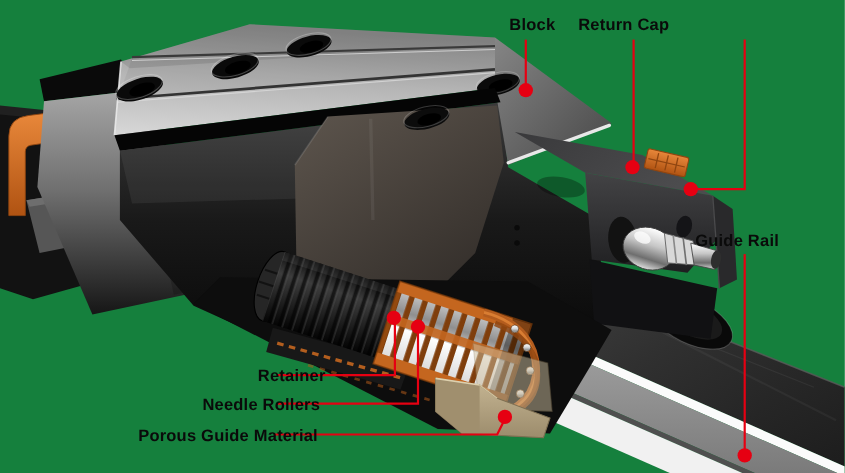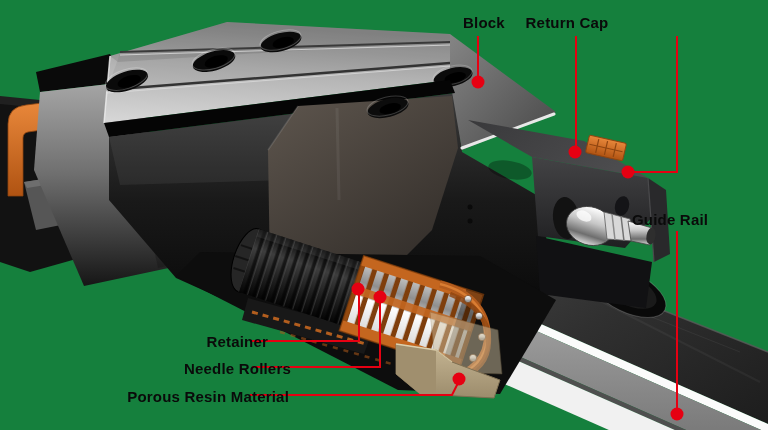--- a/index.html
+++ b/index.html
@@ -282,16 +282,16 @@
     <circle cx="677" cy="414" r="6.5"></circle>
     <circle cx="358" cy="289" r="6.5"></circle>
     <circle cx="380" cy="297" r="6.5"></circle>
     <circle cx="459" cy="379" r="6.5"></circle>
   </g>
 </svg>
 
 <div class="lbl center" style="left:450px;top:14px;width:68px;">Block</div>
 <div class="lbl center" style="left:524px;top:14px;width:86px;">Return Cap</div>
 <div class="lbl" style="left:632px;top:211px;">Guide Rail</div>
-<div class="lbl right" style="right:546px;top:333px;">Retainer</div>
+<div class="lbl right" style="right:518px;top:333px;">Retainer</div>
 <div class="lbl right" style="right:523px;top:360px;margin-left:28px;">Needle Rollers</div>
-<div class="lbl right" style="right:525px;top:388px;">Porous Resin Material</div>
+<div class="lbl right" style="right:525px;top:388px;">Porous Guide Material</div>
 </div>
 
 </body></html>

